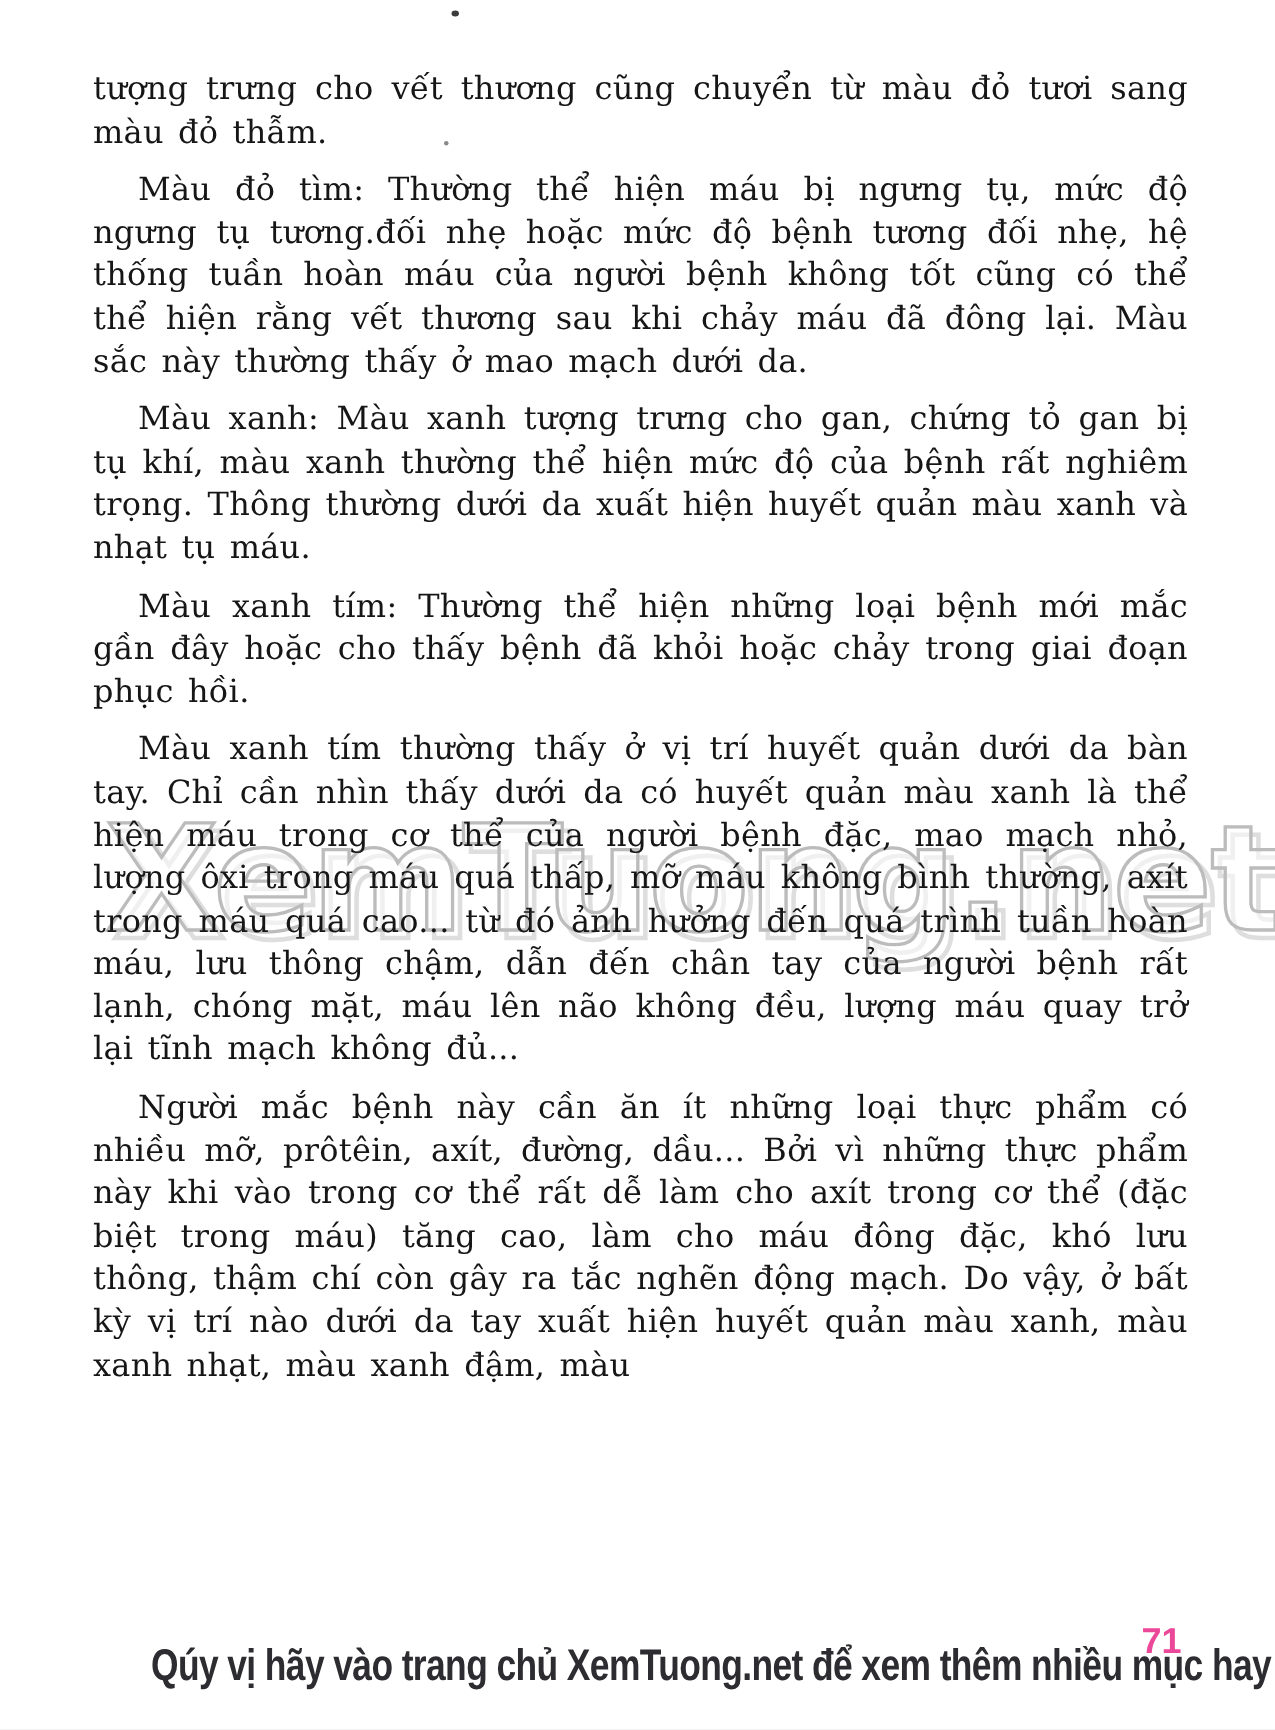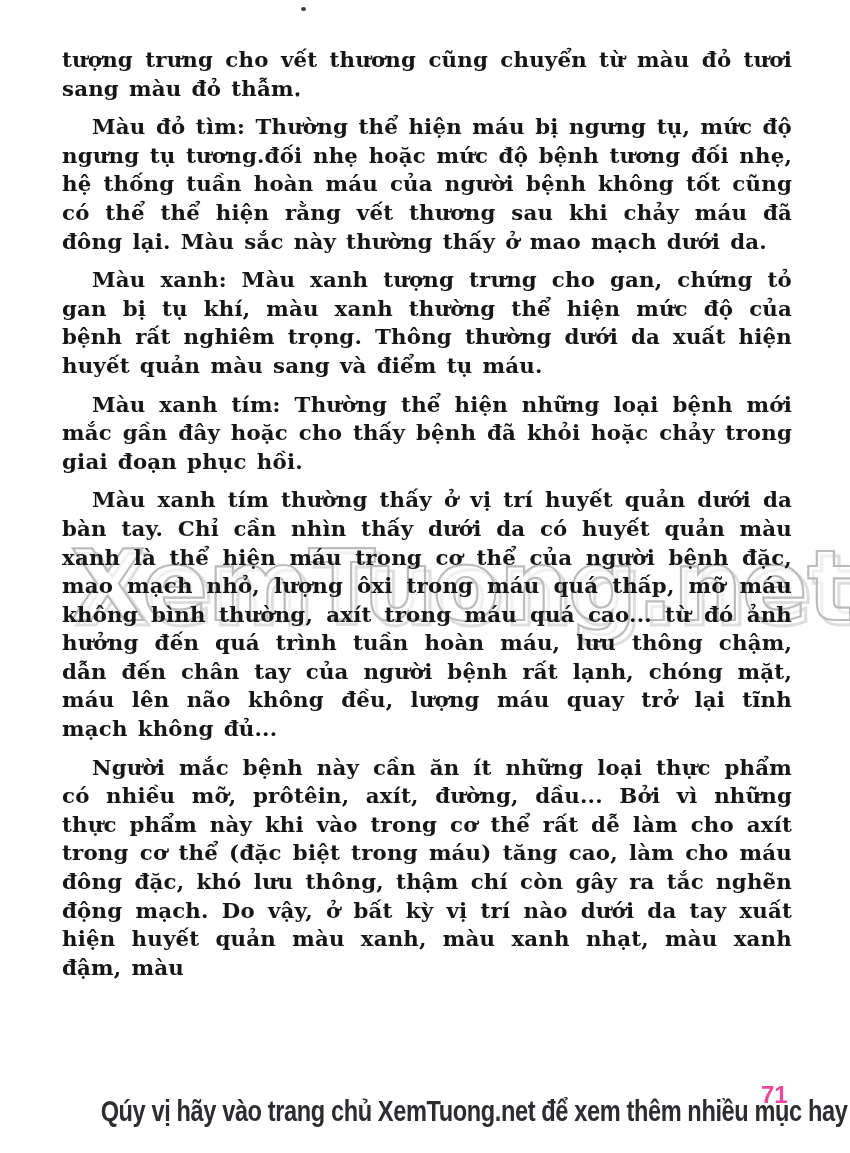--- a/index.html
+++ b/index.html
@@ -36,21 +36,21 @@
     top: 46px;
     width: 730px;
     z-index: 1;
     color: #161616;
     font-size: 21.3px;
     line-height: 28.6px;
     text-align: justify;
     word-spacing: 2.5px;
     letter-spacing: 0.2px;
   }
-  .para { margin: 0 0 10px 0; text-indent: 30px; font-weight: bold; }
+  .para { margin: 0 0 10px 0; text-indent: 30px; }
   .para.no-indent { text-indent: 0; }
 
   
   .speck { position: absolute; border-radius: 50%; z-index: 1; }
   .speck-top { left: 301px; top: 7px;  width: 5px; height: 4px; background: #3c3c3c; }
   .speck-mid { left: 296px; top: 94px; width: 3px; height: 3px; background: #8a8a8a; }
 
   
   .footer {
     position: absolute;
@@ -91,21 +91,21 @@
     <text class="wm-shadow" x="75" y="625">XemTuong.net</text>
     <text class="wm-main" x="70" y="620">XemTuong.net</text>
   </svg>
 
   <div class="speck speck-top"></div>
   <div class="speck speck-mid"></div>
 
   <div class="text-block">
     <p class="para no-indent">tượng trưng cho vết thương cũng chuyển từ màu đỏ tươi sang màu đỏ thẫm.</p>
     <p class="para">Màu đỏ tìm: Thường thể hiện máu bị ngưng tụ, mức độ ngưng tụ tương.đối nhẹ hoặc mức độ bệnh tương đối nhẹ, hệ thống tuần hoàn máu của người bệnh không tốt cũng có thể thể hiện rằng vết thương sau khi chảy máu đã đông lại. Màu sắc này thường thấy ở mao mạch dưới da.</p>
-    <p class="para">Màu xanh: Màu xanh tượng trưng cho gan, chứng tỏ gan bị tụ khí, màu xanh thường thể hiện mức độ của bệnh rất nghiêm trọng. Thông thường dưới da xuất hiện huyết quản màu sang và điểm tụ máu.</p>
+    <p class="para">Màu xanh: Màu xanh tượng trưng cho gan, chứng tỏ gan bị tụ khí, màu xanh thường thể hiện mức độ của bệnh rất nghiêm trọng. Thông thường dưới da xuất hiện huyết quản màu xanh và nhạt tụ máu.</p>
     <p class="para">Màu xanh tím: Thường thể hiện những loại bệnh mới mắc gần đây hoặc cho thấy bệnh đã khỏi hoặc chảy trong giai đoạn phục hồi.</p>
     <p class="para">Màu xanh tím thường thấy ở vị trí huyết quản dưới da bàn tay. Chỉ cần nhìn thấy dưới da có huyết quản màu xanh là thể hiện máu trong cơ thể của người bệnh đặc, mao mạch nhỏ, lượng ôxi trong máu quá thấp, mỡ máu không bình thường, axít trong máu quá cao... từ đó ảnh hưởng đến quá trình tuần hoàn máu, lưu thông chậm, dẫn đến chân tay của người bệnh rất lạnh, chóng mặt, máu lên não không đều, lượng máu quay trở lại tĩnh mạch không đủ...</p>
     <p class="para">Người mắc bệnh này cần ăn ít những loại thực phẩm có nhiều mỡ, prôtêin, axít, đường, dầu... Bởi vì những thực phẩm này khi vào trong cơ thể rất dễ làm cho axít trong cơ thể (đặc biệt trong máu) tăng cao, làm cho máu đông đặc, khó lưu thông, thậm chí còn gây ra tắc nghẽn động mạch. Do vậy, ở bất kỳ vị trí nào dưới da tay xuất hiện huyết quản màu xanh, màu xanh nhạt, màu xanh đậm, màu</p>
   </div>
 
   <div class="footer">
     <span class="footer-text">Qúy vị hãy vào trang chủ XemTuong.net để xem thêm nhiều mục hay khác</span>
   </div>
 
   <div class="page-number">71</div>

